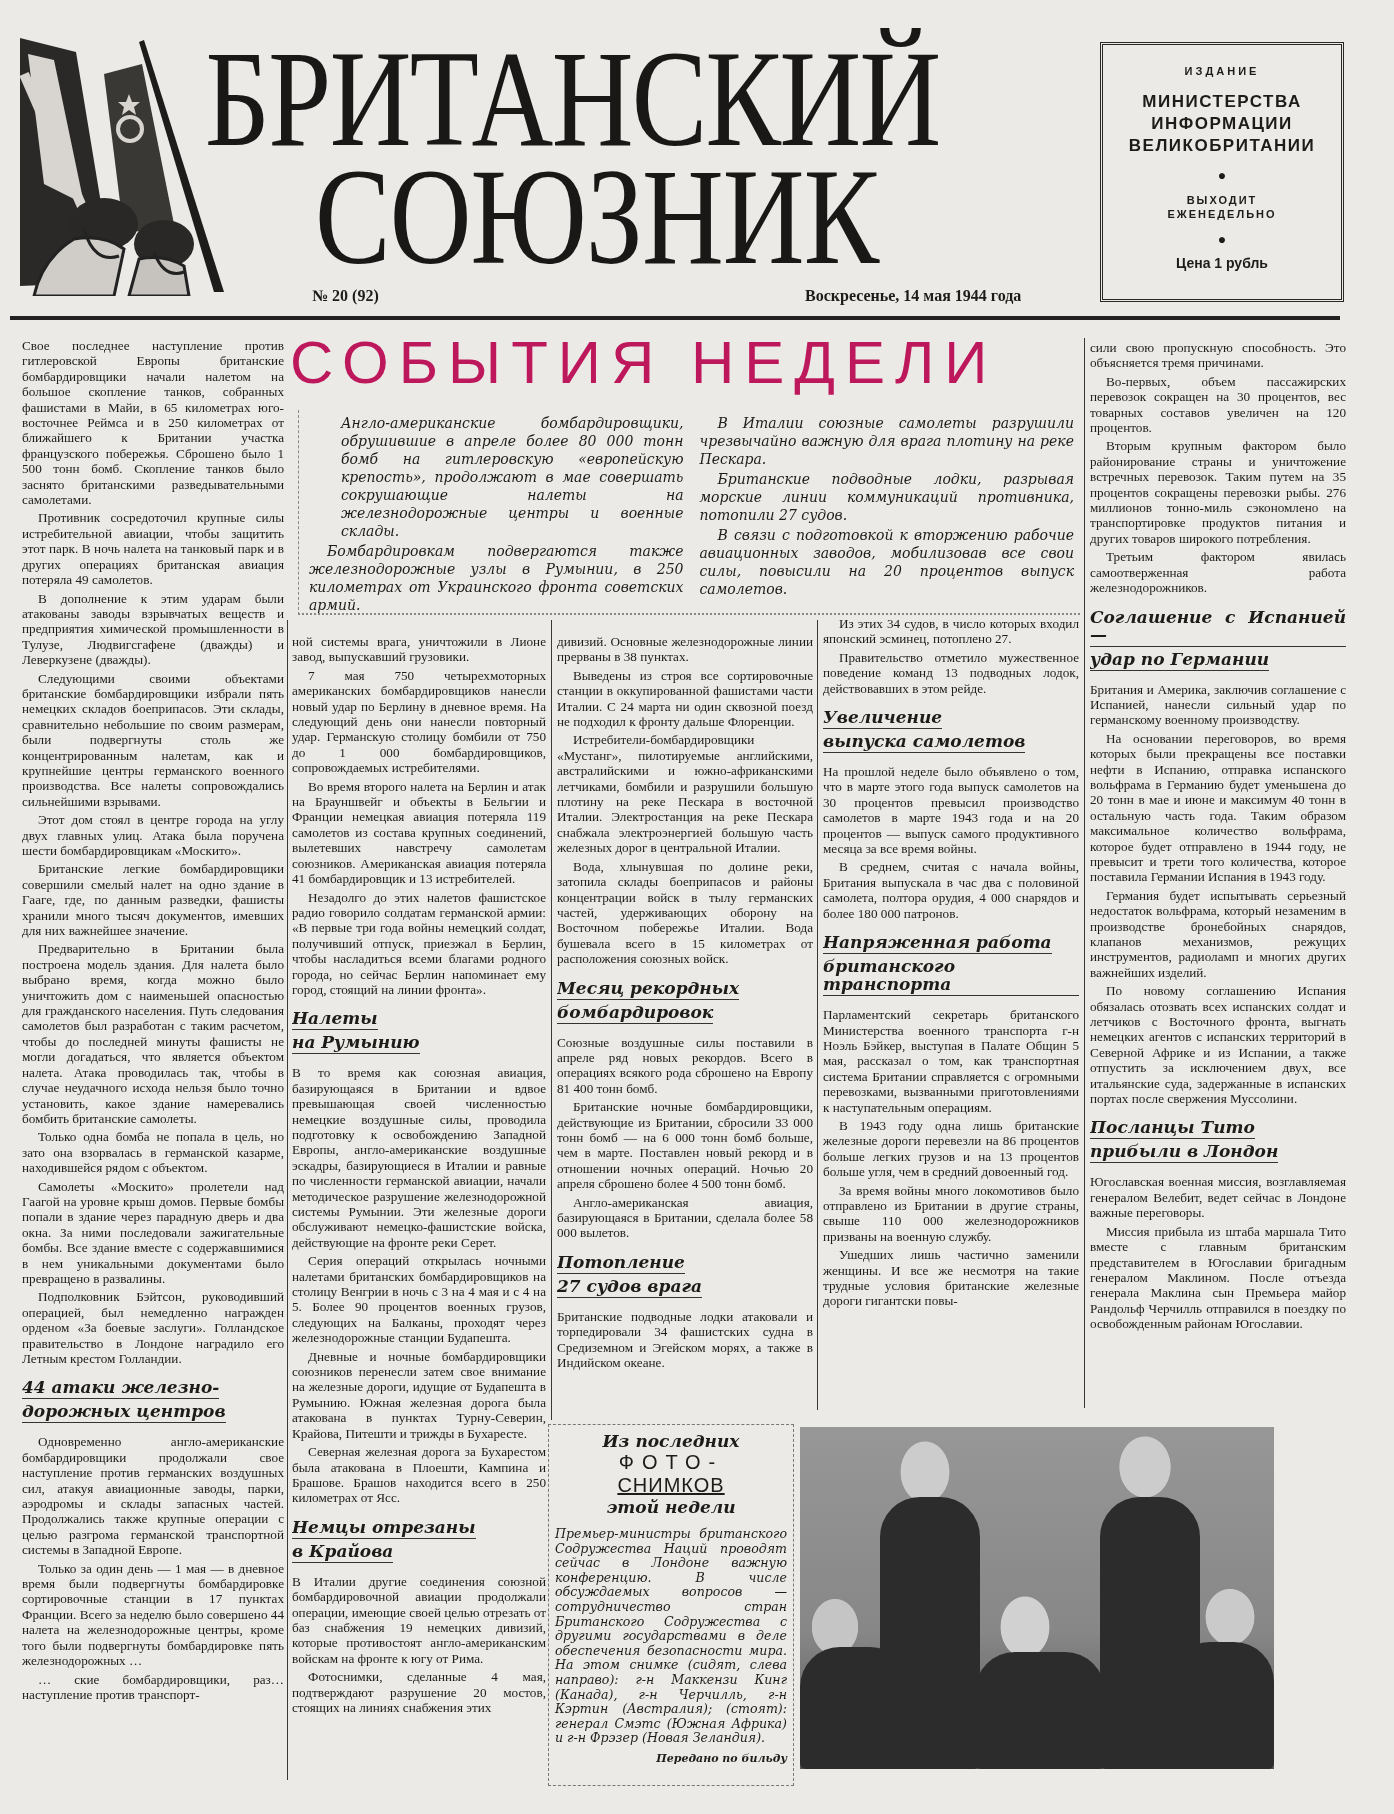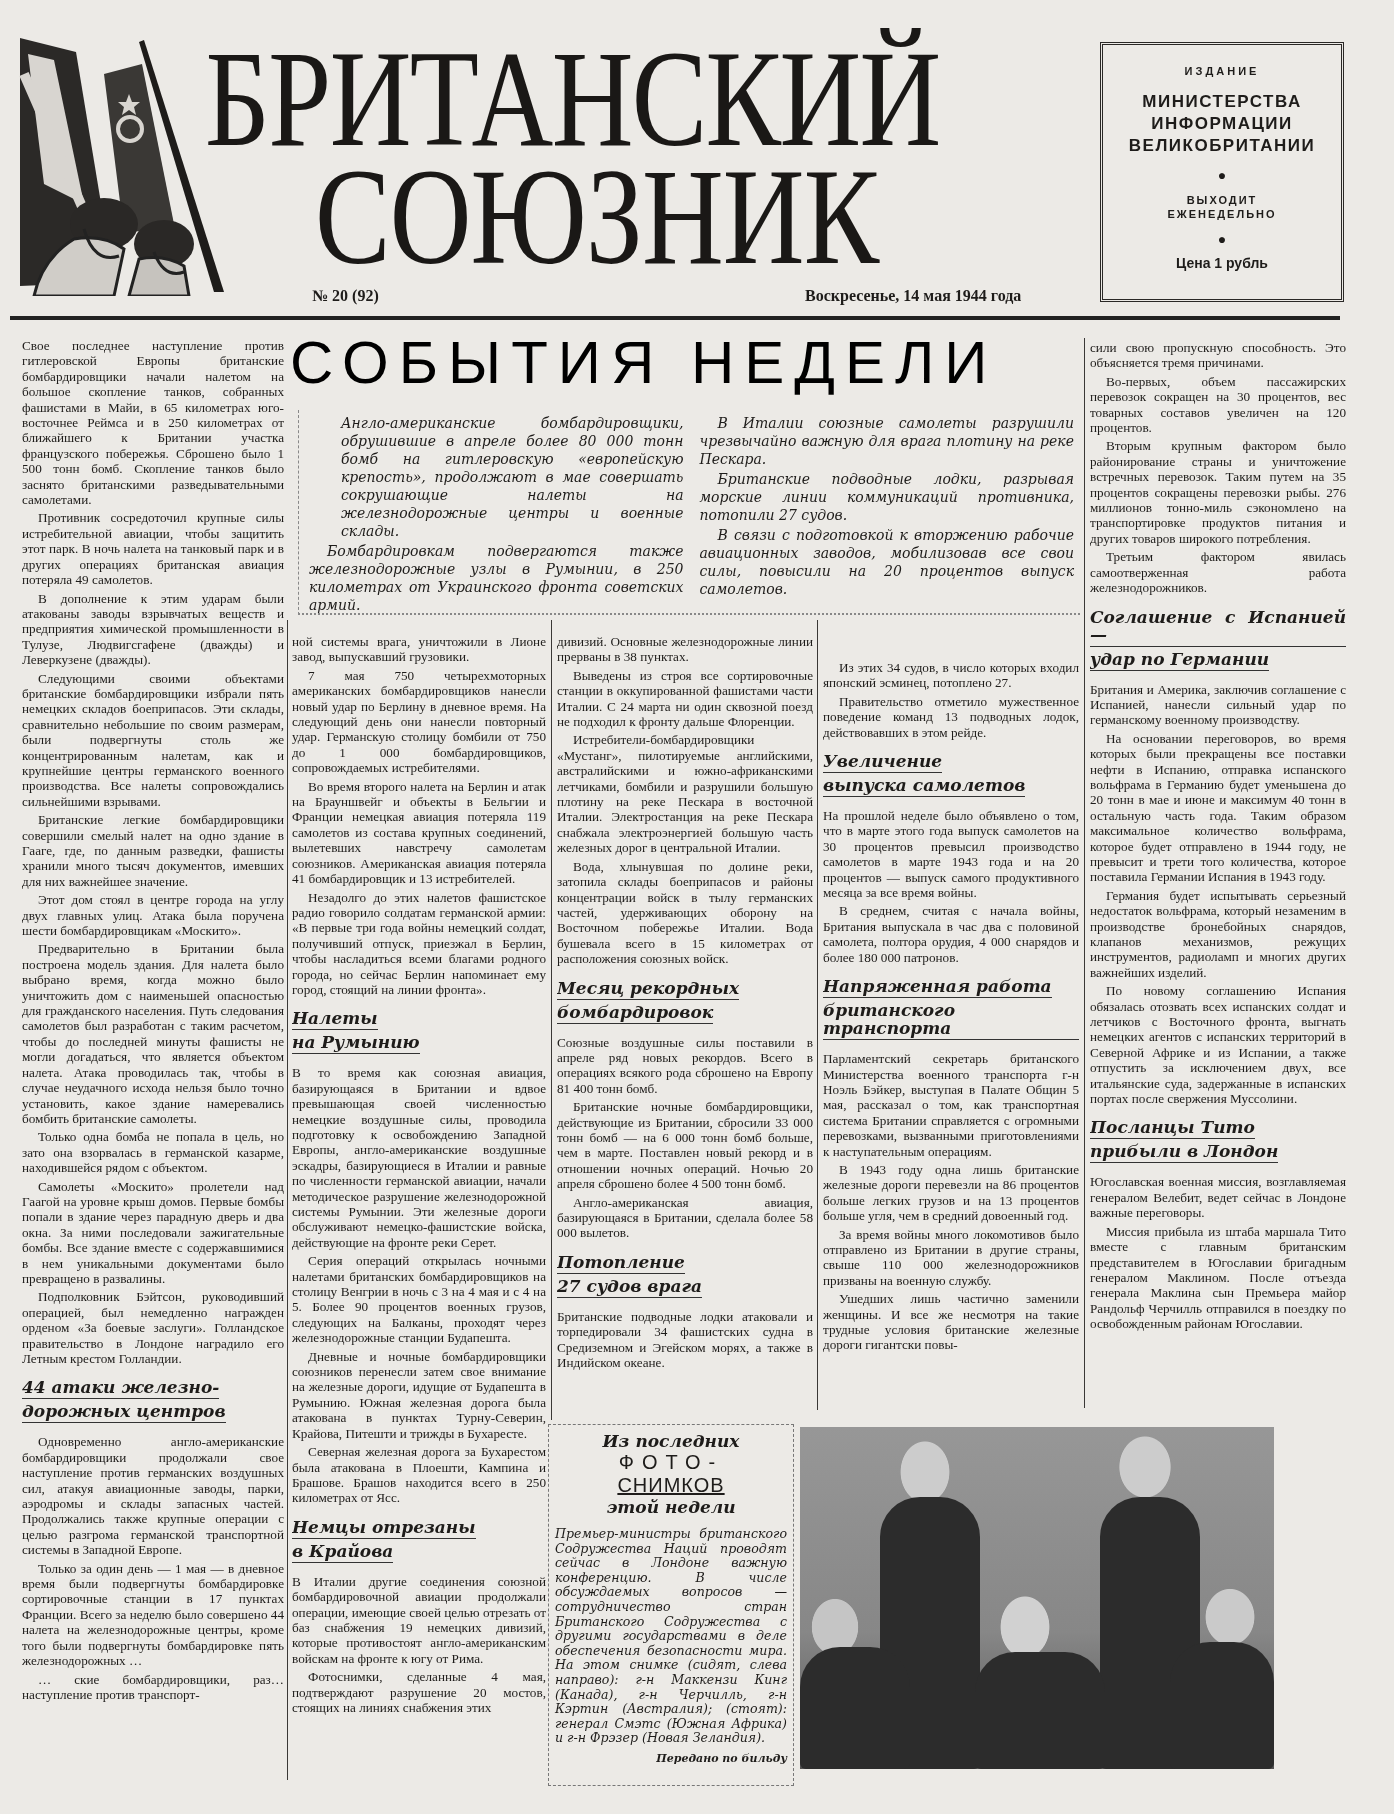--- a/index.html
+++ b/index.html
@@ -49,21 +49,21 @@
 
   .hdr {
     font-family: "DejaVu Serif", serif; font-style: italic; font-weight: 700;
     font-size: 17px; line-height: 18px; margin: 12px 0 8px;
   }
   .hdr span { display: inline-block; border-bottom: 1.5px solid #333; padding-bottom: 2px; margin-bottom: 3px; }
 
   .events-title {
     left: 290px; top: 333px; width: 800px;
     font-family: "Liberation Sans", sans-serif; font-size: 60px; letter-spacing: 10px;
-    line-height: 1; color: #000000;
+    line-height: 1; color: #be185d;
   }
   .events-box {
     left: 298px; top: 410px; width: 782px; height: 205px;
     border-left: 1px dashed #888; border-bottom: 2px dotted #888;
     padding: 4px 6px 0 10px; display: flex; gap: 16px;
     font-family: "DejaVu Serif", serif; font-style: italic;
     font-size: 14px; line-height: 18px;
   }
   .events-box .ecol { flex: 1; text-align: justify; }
   .events-box p { text-indent: 18px; margin-bottom: 2px; }
@@ -148,22 +148,22 @@
     <p>Британские подводные лодки, разрывая морские линии коммуникаций противника, потопили 27 судов.</p>
     <p>В связи с подготовкой к вторжению рабочие авиационных заводов, мобилизовав все свои силы, повысили на 20 процентов выпуск самолетов.</p>
   </div>
 </div>
 
 <div class="abs col" style="left:22px;top:338px;width:262px;height:1460px;overflow:hidden;">
   <p class="first">Свое последнее наступление против гитлеровской Европы британские бомбардировщики начали налетом на большое скопление танков, собранных фашистами в Майи, в 65 километрах юго-восточнее Реймса и в 250 километрах от ближайшего к Британии участка французского побережья. Сброшено было 1 500 тонн бомб. Скопление танков было заснято британскими разведывательными самолетами.</p>
   <p>Противник сосредоточил крупные силы истребительной авиации, чтобы защитить этот парк. В ночь налета на танковый парк и в других операциях британская авиация потеряла 49 самолетов.</p>
   <p>В дополнение к этим ударам были атакованы заводы взрывчатых веществ и предприятия химической промышленности в Тулузе, Людвигсгафене (дважды) и Леверкузене (дважды).</p>
   <p>Следующими своими объектами британские бомбардировщики избрали пять немецких складов боеприпасов. Эти склады, сравнительно небольшие по своим размерам, были подвергнуты столь же концентрированным налетам, как и крупнейшие центры германского военного производства. Все налеты сопровождались сильнейшими взрывами.</p>
+  <p>Этот дом стоял в центре города на углу двух главных улиц. Атака была поручена шести бомбардировщикам «Москито».</p>
   <p>Британские легкие бомбардировщики совершили смелый налет на одно здание в Гааге, где, по данным разведки, фашисты хранили много тысяч документов, имевших для них важнейшее значение.</p>
-  <p>Этот дом стоял в центре города на углу двух главных улиц. Атака была поручена шести бомбардировщикам «Москито».</p>
   <p>Предварительно в Британии была построена модель здания. Для налета было выбрано время, когда можно было уничтожить дом с наименьшей опасностью для гражданского населения. Путь следования самолетов был разработан с таким расчетом, чтобы до последней минуты фашисты не могли догадаться, что является объектом налета. Атака проводилась так, чтобы в случае неудачного исхода нельзя было точно установить, какое здание намеревались бомбить британские самолеты.</p>
   <p>Только одна бомба не попала в цель, но зато она взорвалась в германской казарме, находившейся рядом с объектом.</p>
   <p>Самолеты «Москито» пролетели над Гаагой на уровне крыш домов. Первые бомбы попали в здание через парадную дверь и два окна. За ними последовали зажигательные бомбы. Все здание вместе с содержавшимися в нем уникальными документами было превращено в развалины.</p>
   <p>Подполковник Бэйтсон, руководивший операцией, был немедленно награжден орденом «За боевые заслуги». Голландское правительство в Лондоне наградило его Летным крестом Голландии.</p>
   <div class="hdr">
     <span>44 атаки железно-</span><br>
     <span>дорожных центров</span>
   </div>
   <p>Одновременно англо-американские бомбардировщики продолжали свое наступление против германских воздушных сил, атакуя авиационные заводы, парки, аэродромы и склады запасных частей. Продолжались также крупные операции с целью разгрома германской транспортной системы в Западной Европе.</p>
   <p>Только за один день — 1 мая — в дневное время были подвергнуты бомбардировке сортировочные станции в 17 пунктах Франции. Всего за неделю было совершено 44 налета на железнодорожные центры, кроме того были подвергнуты бомбардировке пять железнодорожных …</p>
@@ -206,21 +206,21 @@
   <p>Британские ночные бомбардировщики, действующие из Британии, сбросили 33 000 тонн бомб — на 6 000 тонн бомб больше, чем в марте. Поставлен новый рекорд и в отношении ночных операций. Ночью 20 апреля сброшено более 4 500 тонн бомб.</p>
   <p>Англо-американская авиация, базирующаяся в Британии, сделала более 58 000 вылетов.</p>
   <div class="hdr">
     <span>Потопление</span><br>
     <span>27 судов врага</span>
   </div>
   <p class="first">Британские подводные лодки атаковали и торпедировали 34 фашистских судна в Средиземном и Эгейском морях, а также в Индийском океане.</p>
 </div>
 <div class="abs vrule" style="left:817px;top:620px;height:790px;"></div>
 
-<div class="abs col" style="left:823px;top:660px;width:256px;height:778px;overflow:hidden;">
+<div class="abs col" style="left:823px;top:616px;width:256px;height:778px;overflow:hidden;">
   <p>Из этих 34 судов, в число которых входил японский эсминец, потоплено 27.</p>
   <p>Правительство отметило мужественное поведение команд 13 подводных лодок, действовавших в этом рейде.</p>
   <div class="hdr">
     <span>Увеличение</span><br>
     <span>выпуска самолетов</span>
   </div>
   <p class="first">На прошлой неделе было объявлено о том, что в марте этого года выпуск самолетов на 30 процентов превысил производство самолетов в марте 1943 года и на 20 процентов — выпуск самого продуктивного месяца за все время войны.</p>
   <p>В среднем, считая с начала войны, Британия выпускала в час два с половиной самолета, полтора орудия, 4 000 снарядов и более 180 000 патронов.</p>
   <div class="hdr">
     <span>Напряженная работа</span><br>

